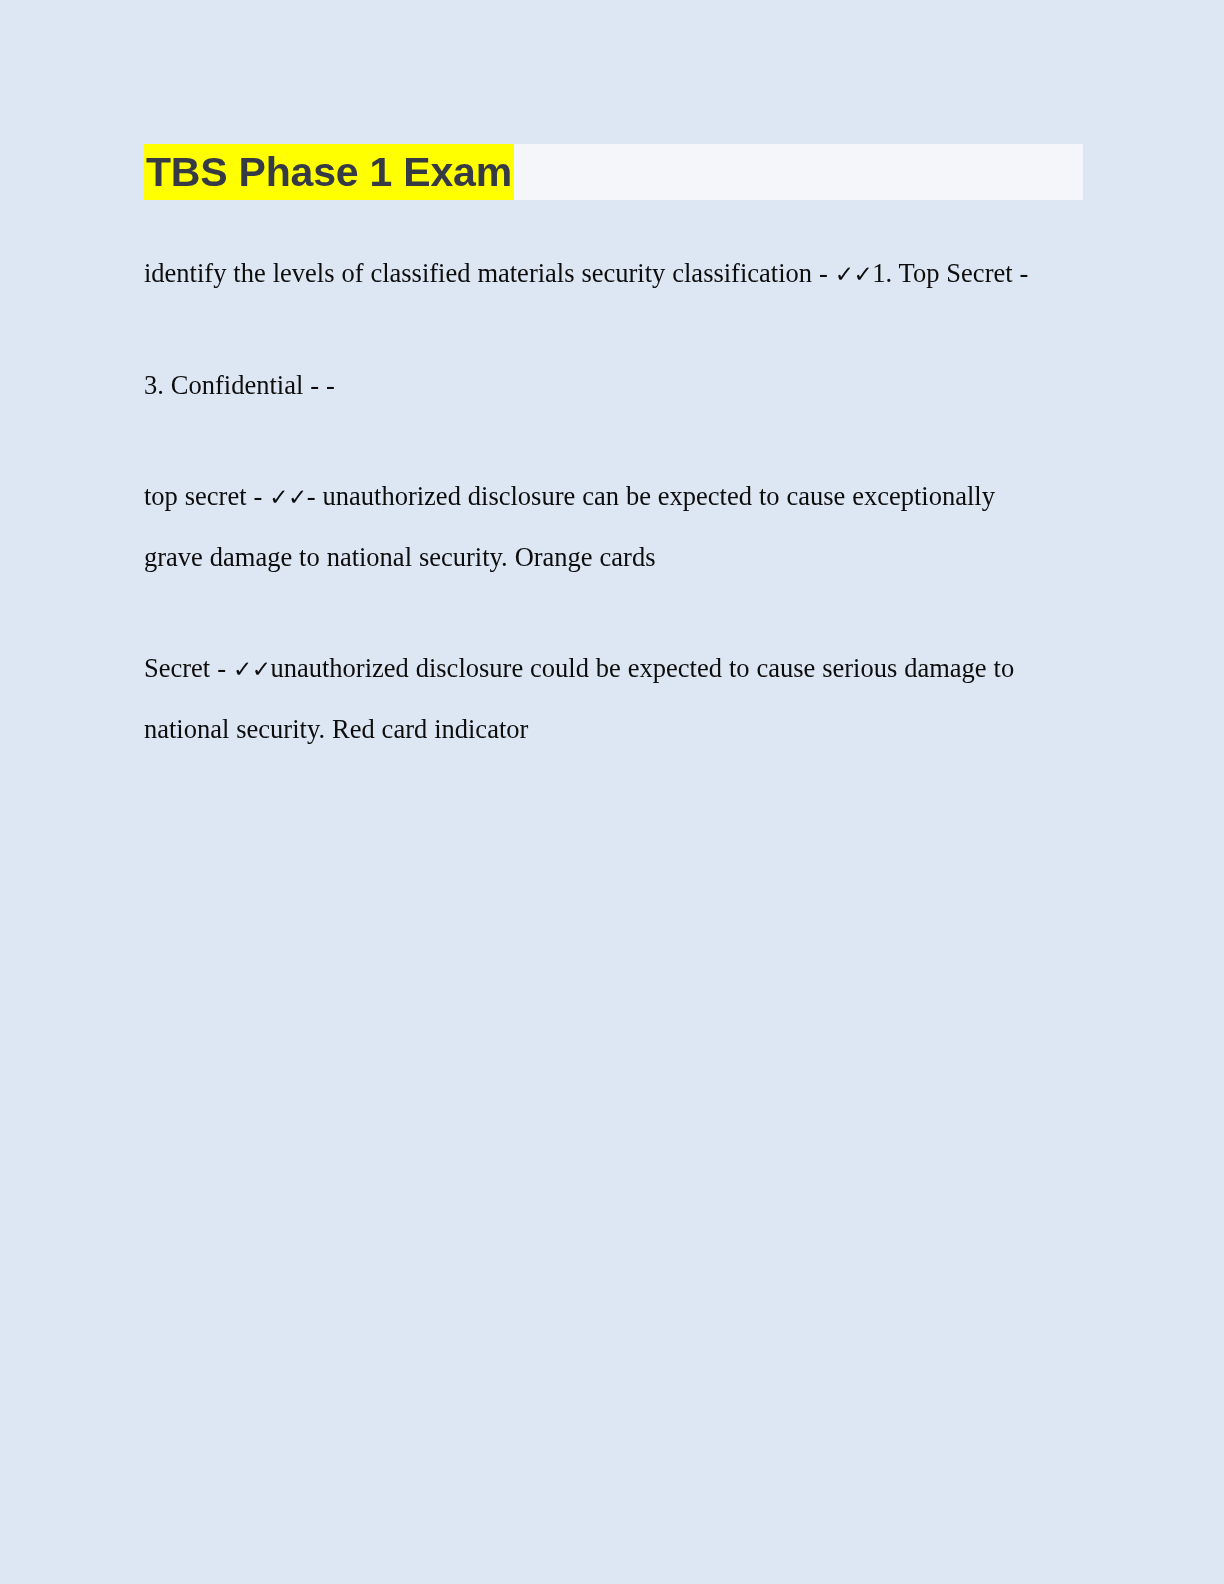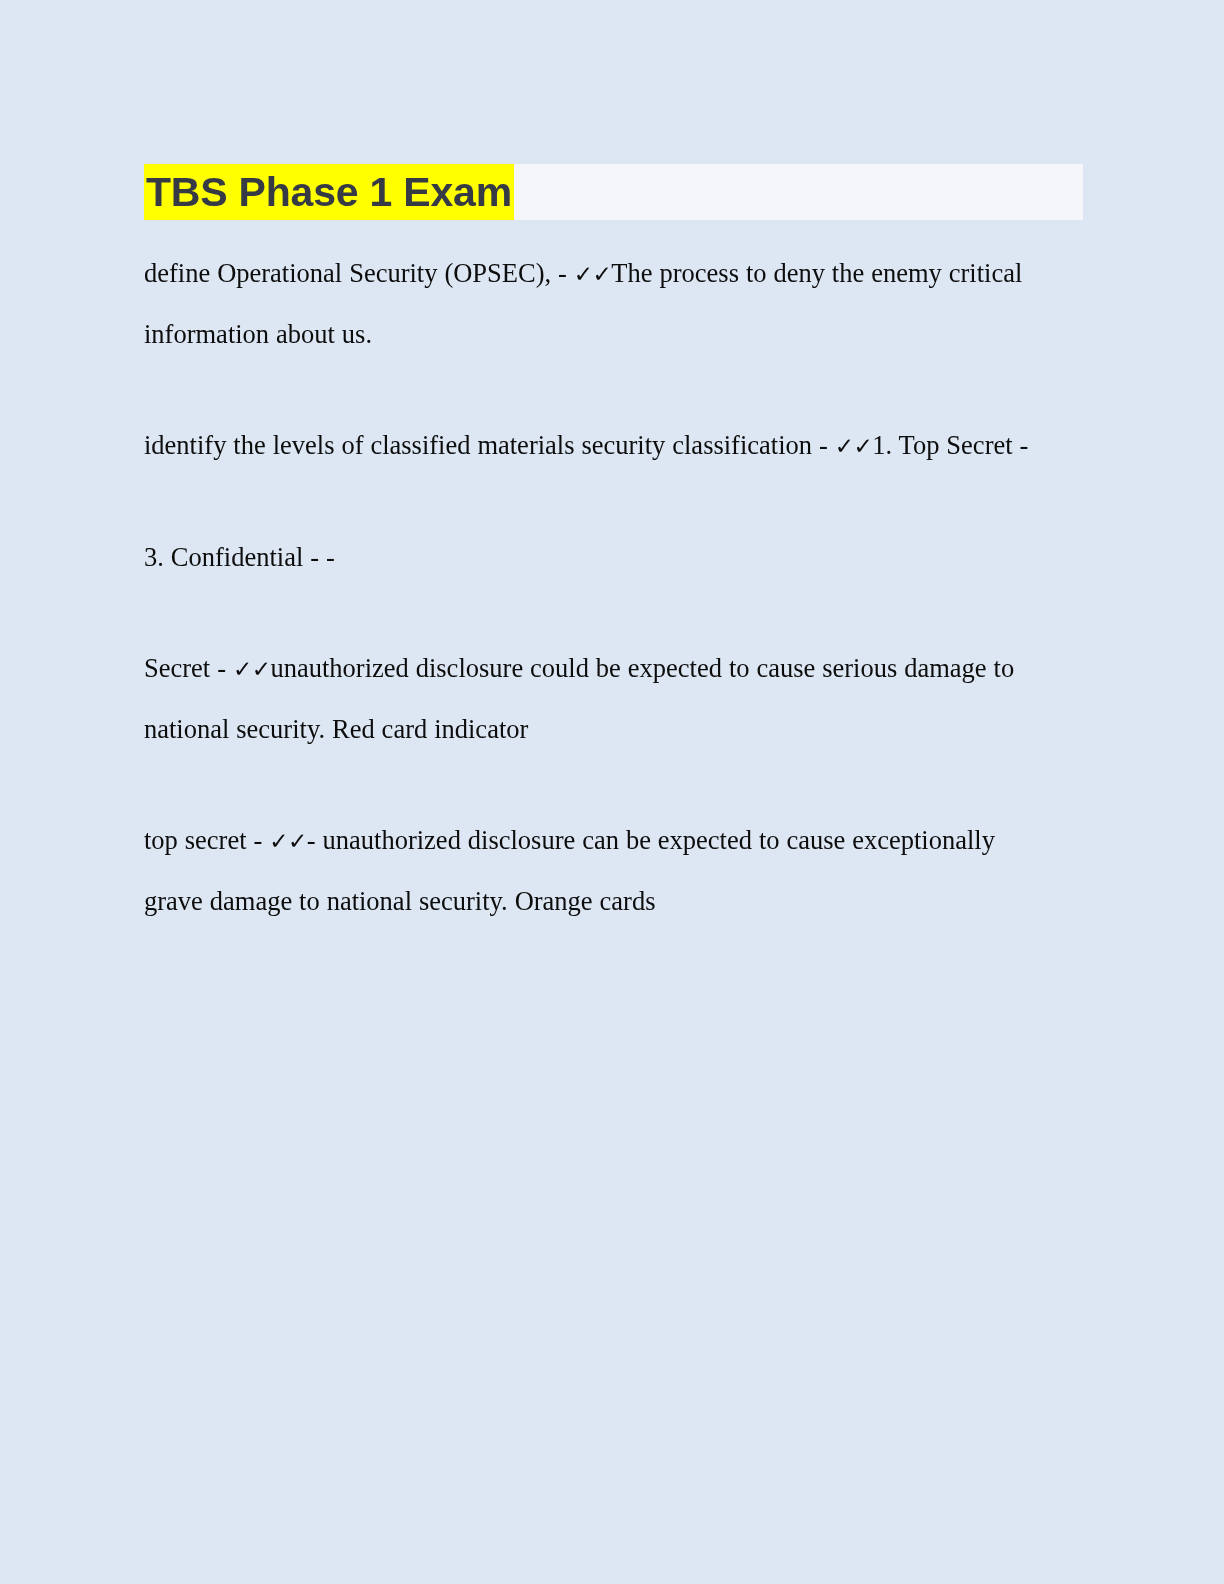--- a/index.html
+++ b/index.html
@@ -25,21 +25,20 @@
   }
 
   
   .title-band {
     position: absolute;
     left: 144px;
     top: 144px;
     width: 939px;
     height: 56px;
     background: #f4f6f9;
-    margin-top: 20px;
   }
 
   .doc-title {
     position: absolute;
     left: 0;
     top: 0;
     height: 56px;
     line-height: 56px;
     padding: 0 2px 0 2px;
     background: #ffff00;
@@ -83,20 +82,19 @@
 </head>
 <body>
 
 <div class="page">
 
   <div class="title-band">
     <span class="doc-title">TBS Phase 1 Exam</span>
   </div>
 
   <div class="body-content" id="body-content">
-      <p class="para"><span>define Operational Security (OPSEC), - </span><span class="check">✓✓</span><span>The process to deny the enemy critical information about us.</span></p>
       <p class="para"><span>identify the levels of classified materials security classification - </span><span class="check">✓✓</span><span>1. Top Secret -</span></p>
       <p class="para"><span>3. Confidential - -</span></p>
+      <p class="para"><span>top secret - </span><span class="check">✓✓</span><span>- unauthorized disclosure can be expected to cause exceptionally grave damage to national security. Orange cards</span></p>
       <p class="para"><span>Secret - </span><span class="check">✓✓</span><span>unauthorized disclosure could be expected to cause serious damage to national security. Red card indicator</span></p>
-      <p class="para"><span>top secret - </span><span class="check">✓✓</span><span>- unauthorized disclosure can be expected to cause exceptionally grave damage to national security. Orange cards</span></p>
     </div>
 
 </div>
 
 </body></html>

